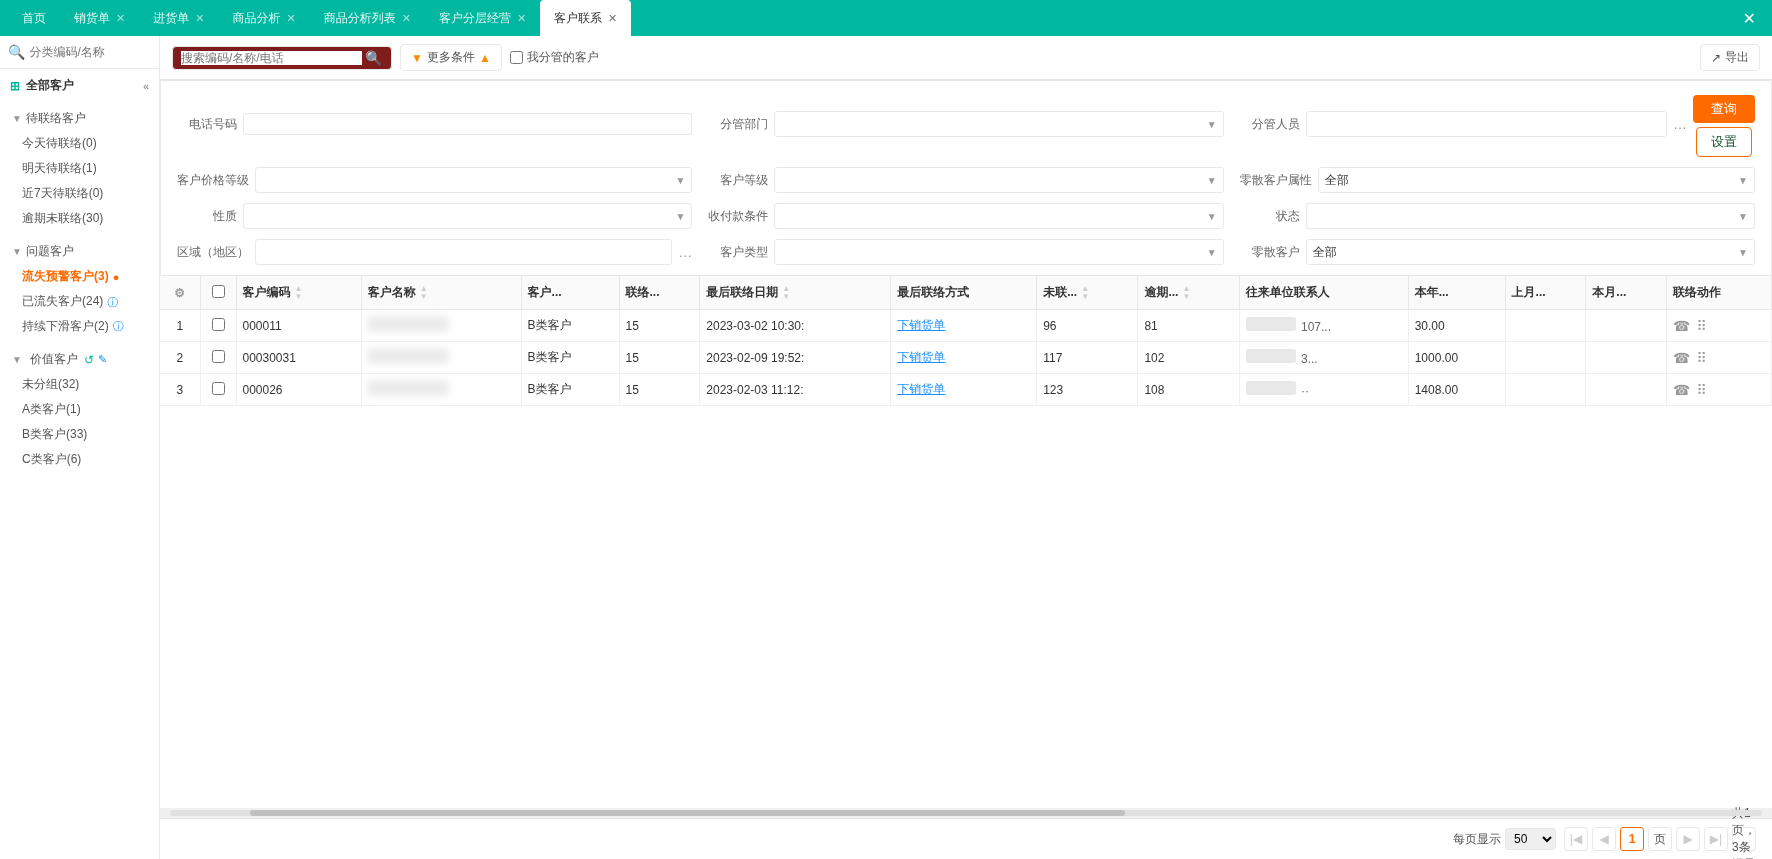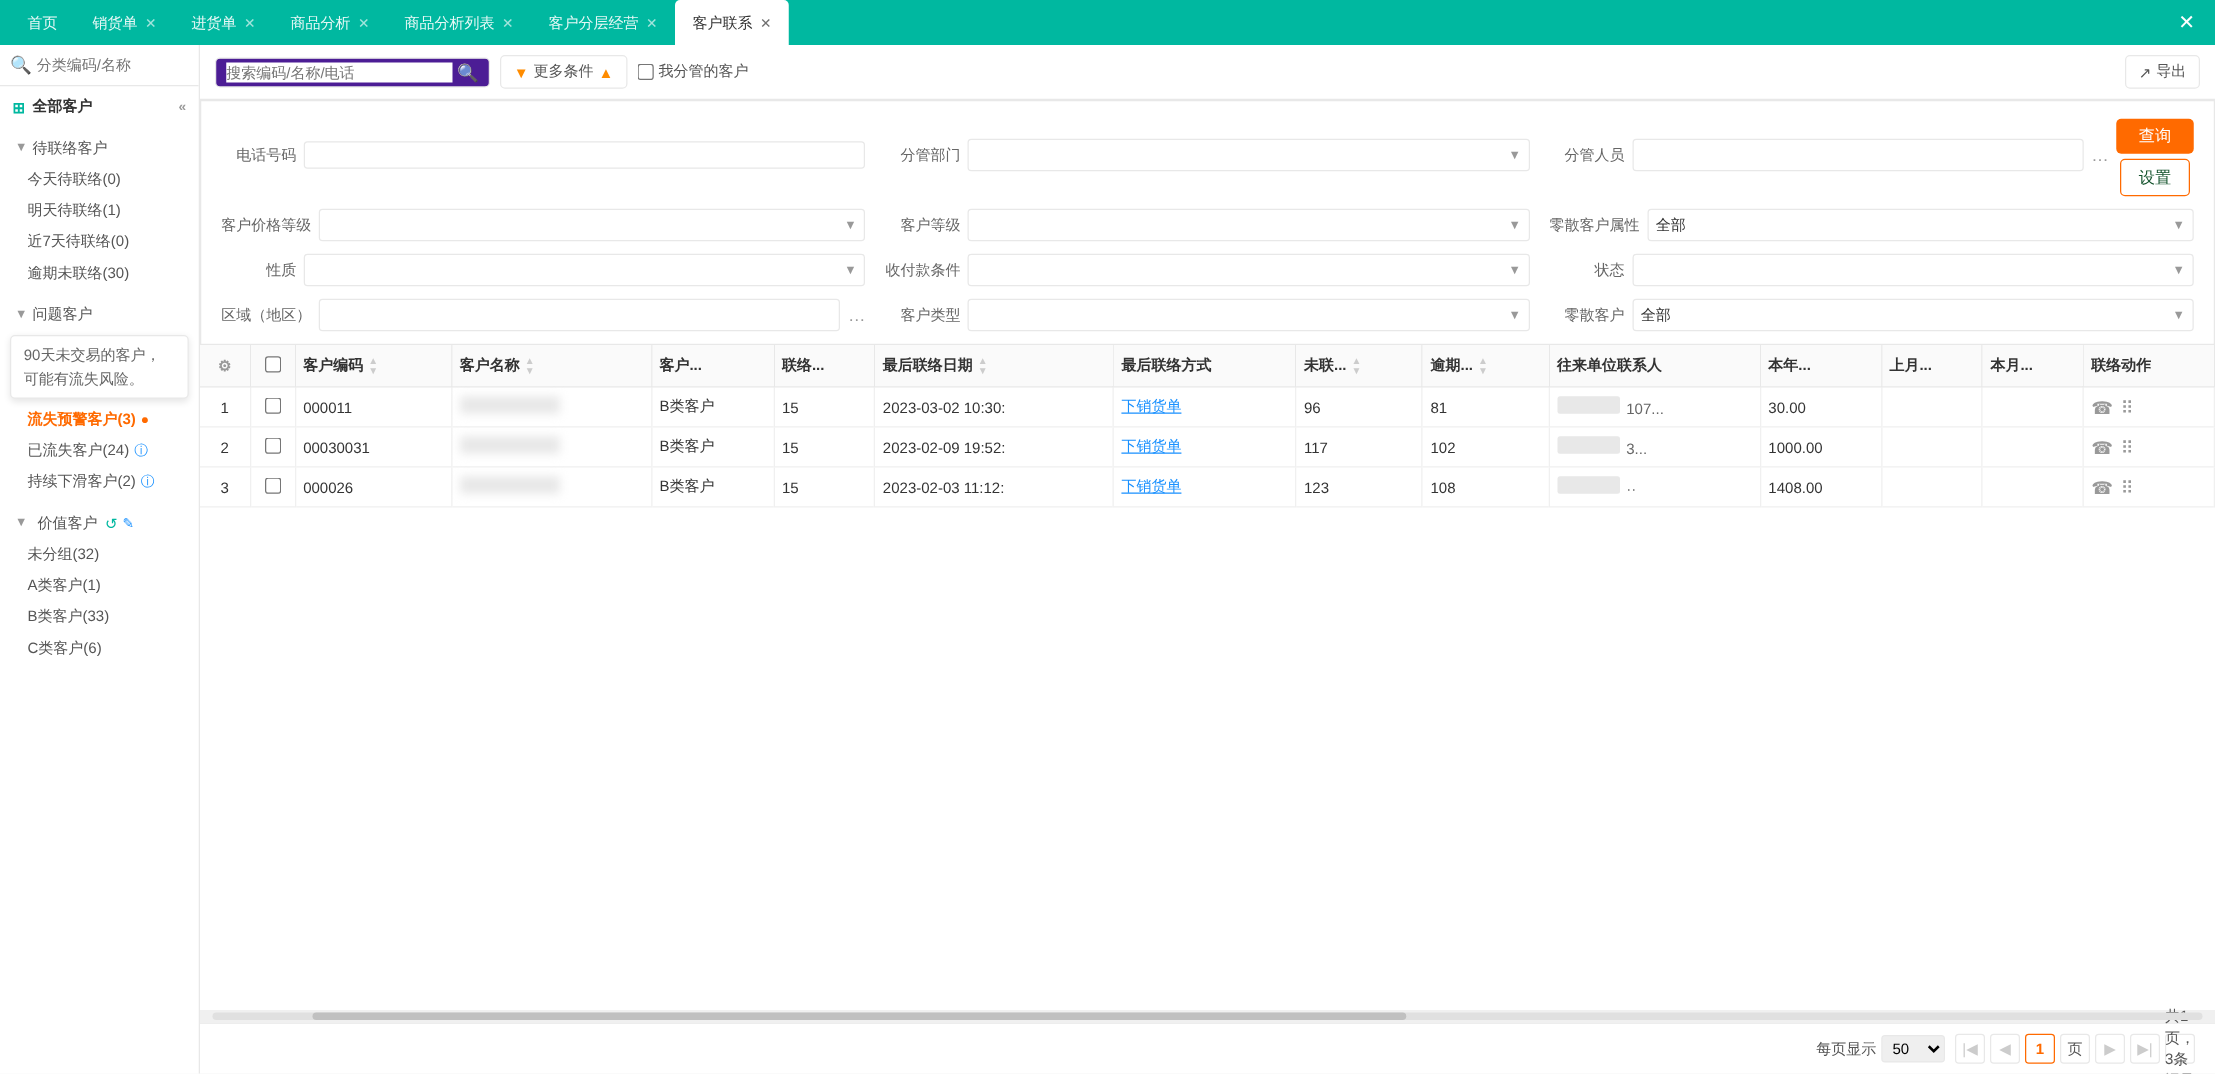--- a/index.html
+++ b/index.html
@@ -68,22 +68,22 @@
 
     
     .content-area { flex: 1; display: flex; flex-direction: column; overflow: hidden; background: #f5f5f5; }
 
     
     .toolbar {
       background: white; padding: 8px 12px; display: flex; align-items: center;
       border-bottom: 1px solid #e8e8e8; gap: 8px;
     }
     .search-input-wrap {
-      display: flex; border: 1px solid #e8e8e8; border-radius: 4px;
-      padding: 3px 8px; width: 220px; background: #4c1d95;
+      display: flex; align-items: center; border: 1px solid #e8e8e8; border-radius: 4px;
+      padding: 3px 8px; width: 220px; background: #7f1d1d;
     }
     .search-input-wrap input { border: none; outline: none; width: 100%; font-size: 12px; }
     .search-input-wrap .s-icon { color: #ff6a00; margin-left: 4px; cursor: pointer; font-size: 14px; }
     .filter-btn {
       display: flex; align-items: center; gap: 4px; padding: 4px 10px;
       border: 1px solid #e8e8e8; border-radius: 4px; cursor: pointer; color: #555;
       background: white;
     }
     .filter-btn .f-icon { color: #ff8c00; }
     .checkbox-label { display: flex; align-items: center; gap: 4px; cursor: pointer; color: #555; }
@@ -243,28 +243,25 @@
       <div class="sidebar-item">
         <span>逾期未联络(30)</span>
       </div>
     </div>
 
     <div class="sidebar-group">
       <div class="sidebar-group-label">
         <span class="arrow">▼</span>
         <span>问题客户</span>
       </div>
-      <div class="tooltip-box">
-        <span>90天未交易的客户，可能有流失风险。</span>
-      </div>
       <div class="sidebar-item active" style="display:flex;align-items:center;gap:4px;">
         <span>流失预警客户(3)</span>
         <span style="color:#ff6a00;font-size:11px;">●</span>
       </div>
-      <div class="sidebar-item" style="display:flex;align-items:center;gap:4px;">
+      <div class="sidebar-item" style="display:flex;align-items:flex-end;gap:4px;">
         <span>已流失客户(24)</span>
         <span style="color:#1890ff;font-size:11px;">ⓘ</span>
       </div>
       <div class="sidebar-item" style="display:flex;align-items:center;gap:4px;">
         <span>持续下滑客户(2)</span>
         <span style="color:#1890ff;font-size:11px;">ⓘ</span>
       </div>
     </div>
 
     <div class="sidebar-group">

